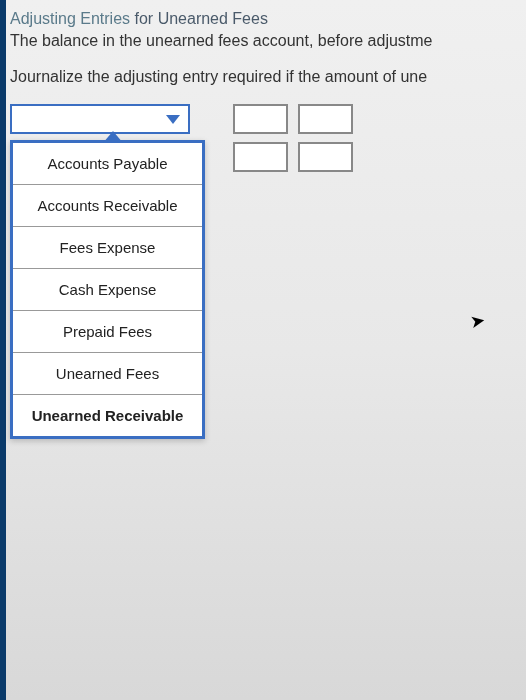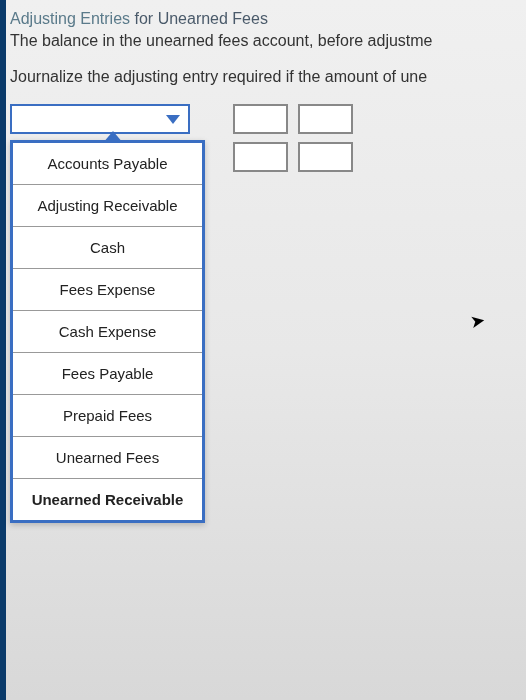--- a/index.html
+++ b/index.html
@@ -120,25 +120,23 @@
 <div class="para">Journalize the adjusting entry required if the amount of une</div>
 
 <div class="row">
   <div class="dropdown-wrap">
     <div class="dropdown-trigger">
       <span class="triangle-down"></span>
     </div>
     <div class="dropdown-list">
       <div class="dropdown-pointer"></div>
       <div class="dropdown-item">Accounts Payable</div>
-      <div class="dropdown-item">Adjusting Receivable</div>
-      <div class="dropdown-item">Cash</div>
+      <div class="dropdown-item">Accounts Receivable</div>
       <div class="dropdown-item">Fees Expense</div>
       <div class="dropdown-item">Cash Expense</div>
-      <div class="dropdown-item">Fees Payable</div>
       <div class="dropdown-item">Prepaid Fees</div>
       <div class="dropdown-item">Unearned Fees</div>
       <div class="dropdown-item">Unearned Receivable</div>
     </div>
   </div>
 
   <div class="amount-grid">
     <div class="amount-box"></div>
     <div class="amount-box"></div>
     <div class="amount-box"></div>

